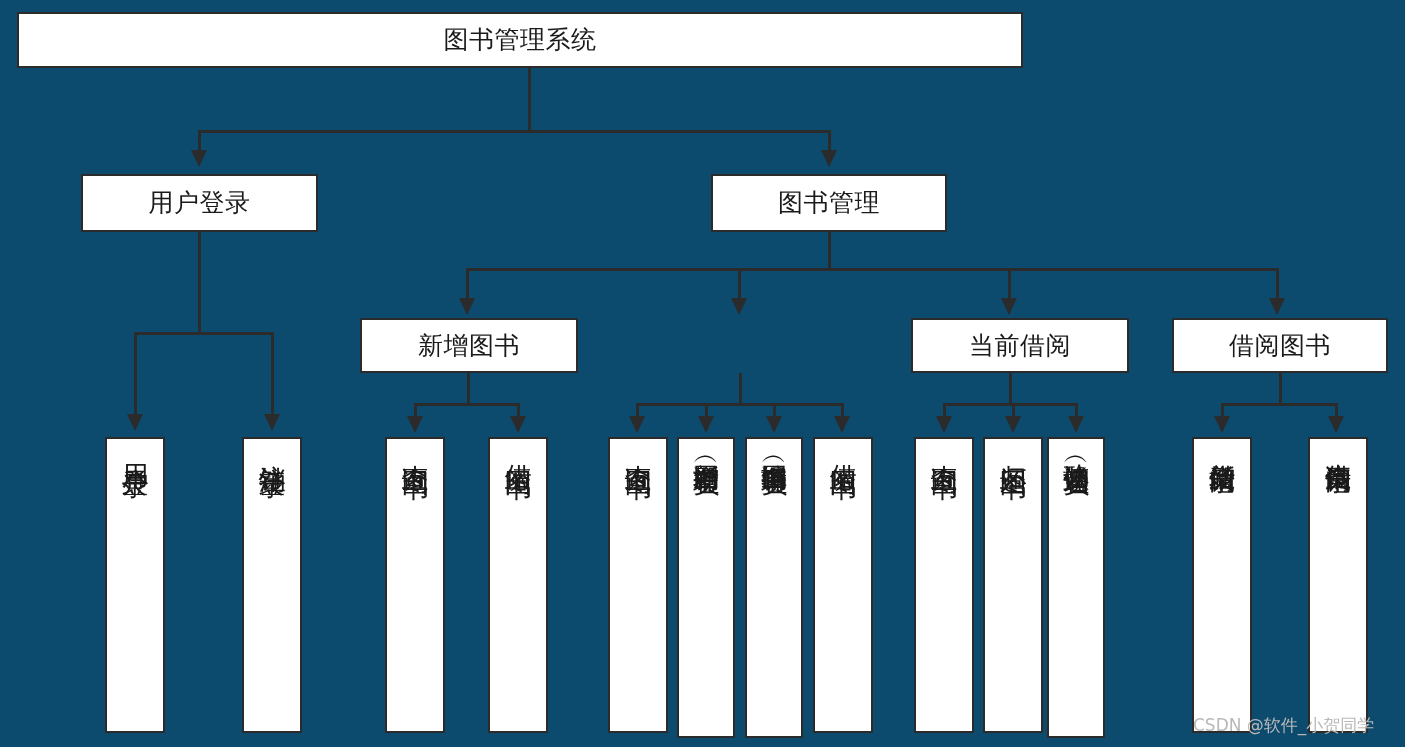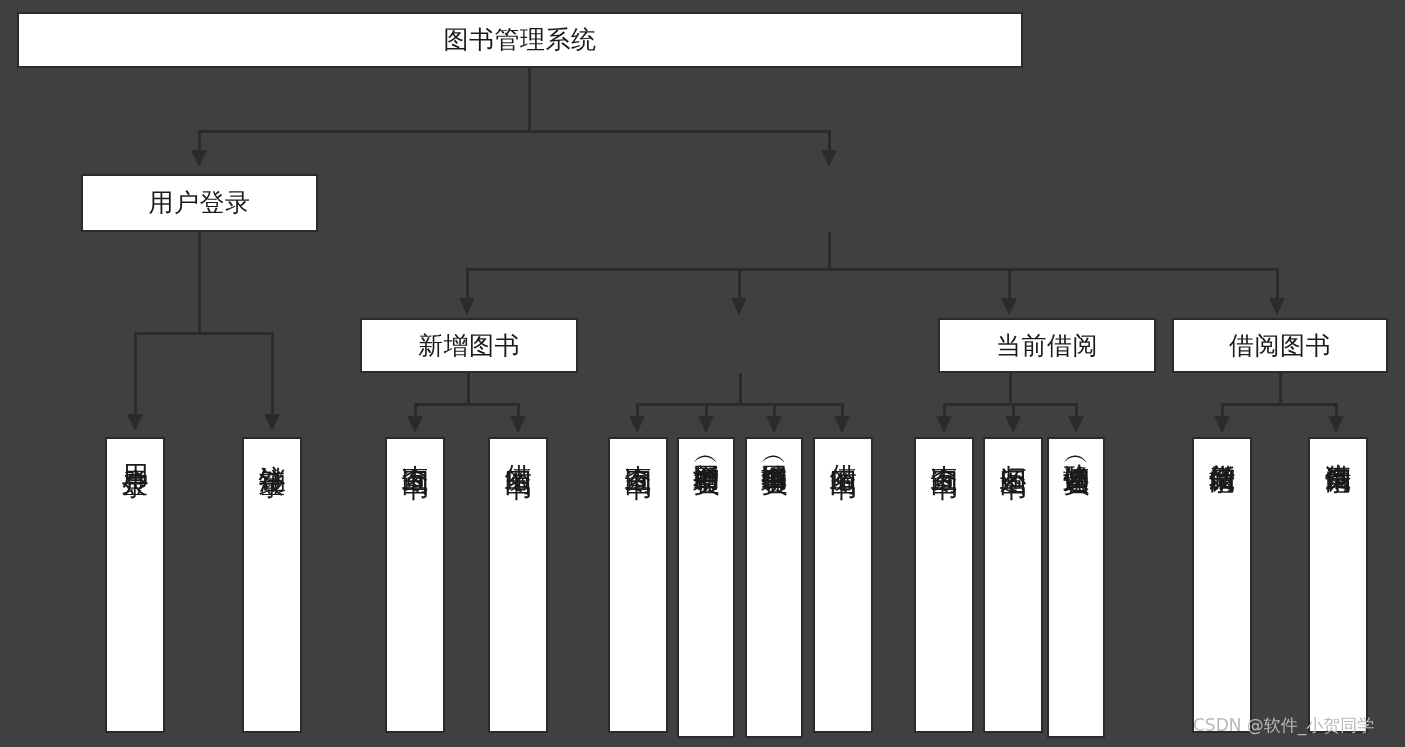--- a/index.html
+++ b/index.html
@@ -7,21 +7,21 @@
     padding: 0;
     background: #ffffff;
   }
   body {
     font-family: "DejaVu Sans", "Liberation Sans", sans-serif;
   }
   #canvas {
     position: relative;
     width: 1405px;
     height: 747px;
-    background: #404040;
+    background: #0c4a6e;
     overflow: hidden;
   }
   .node {
     position: absolute;
     box-sizing: border-box;
     border: 2.5px solid #2b2b2b;
     background: #ffffff;
     display: flex;
     align-items: center;
     justify-content: center;
@@ -98,20 +98,23 @@
   <div class="vline" style="left:528px; top:68px; height:64px;"></div>
   <div class="hline" style="left:198px; top:130px; width:632px;"></div>
   <div class="vline" style="left:198px; top:130px; height:22px;"></div>
   <div class="arrow" style="left:191px; top:150px;"></div>
   <div class="vline" style="left:828px; top:130px; height:22px;"></div>
   <div class="arrow" style="left:821px; top:150px;"></div>
 
   <div class="node h" style="left:81px; top:174px; width:237px; height:58px;">
     <span class="node-label">用户登录</span>
   </div>
+  <div class="node h" style="left:711px; top:174px; width:236px; height:58px;">
+    <span class="node-label">图书管理</span>
+  </div>
 
   <div class="vline" style="left:198px; top:232px; height:102px;"></div>
   <div class="hline" style="left:134px; top:332px; width:140px;"></div>
   <div class="vline" style="left:134px; top:332px; height:84px;"></div>
   <div class="arrow" style="left:127px; top:414px;"></div>
   <div class="vline" style="left:271px; top:332px; height:84px;"></div>
   <div class="arrow" style="left:264px; top:414px;"></div>
 
   <div class="vline" style="left:828px; top:232px; height:38px;"></div>
   <div class="hline" style="left:466px; top:268px; width:812px;"></div>
@@ -124,21 +127,21 @@
 
   <div class="vline" style="left:1008px; top:268px; height:32px;"></div>
   <div class="arrow" style="left:1001px; top:298px;"></div>
 
   <div class="vline" style="left:1276px; top:268px; height:32px;"></div>
   <div class="arrow" style="left:1269px; top:298px;"></div>
 
   <div class="node h" style="left:360px; top:318px; width:218px; height:55px;">
     <span class="node-label">新增图书</span>
   </div>
-  <div class="node h" style="left:938px; top:318px; width:218px; height:55px;">
+  <div class="node h" style="left:911px; top:318px; width:218px; height:55px;">
     <span class="node-label">当前借阅</span>
   </div>
   <div class="node h" style="left:1172px; top:318px; width:216px; height:55px;">
     <span class="node-label">借阅图书</span>
   </div>
 
   <div class="vline" style="left:467px; top:373px; height:32px;"></div>
   <div class="hline" style="left:414px; top:403px; width:106px;"></div>
   <div class="vline" style="left:414px; top:403px; height:15px;"></div>
   <div class="arrow" style="left:407px; top:416px;"></div>

